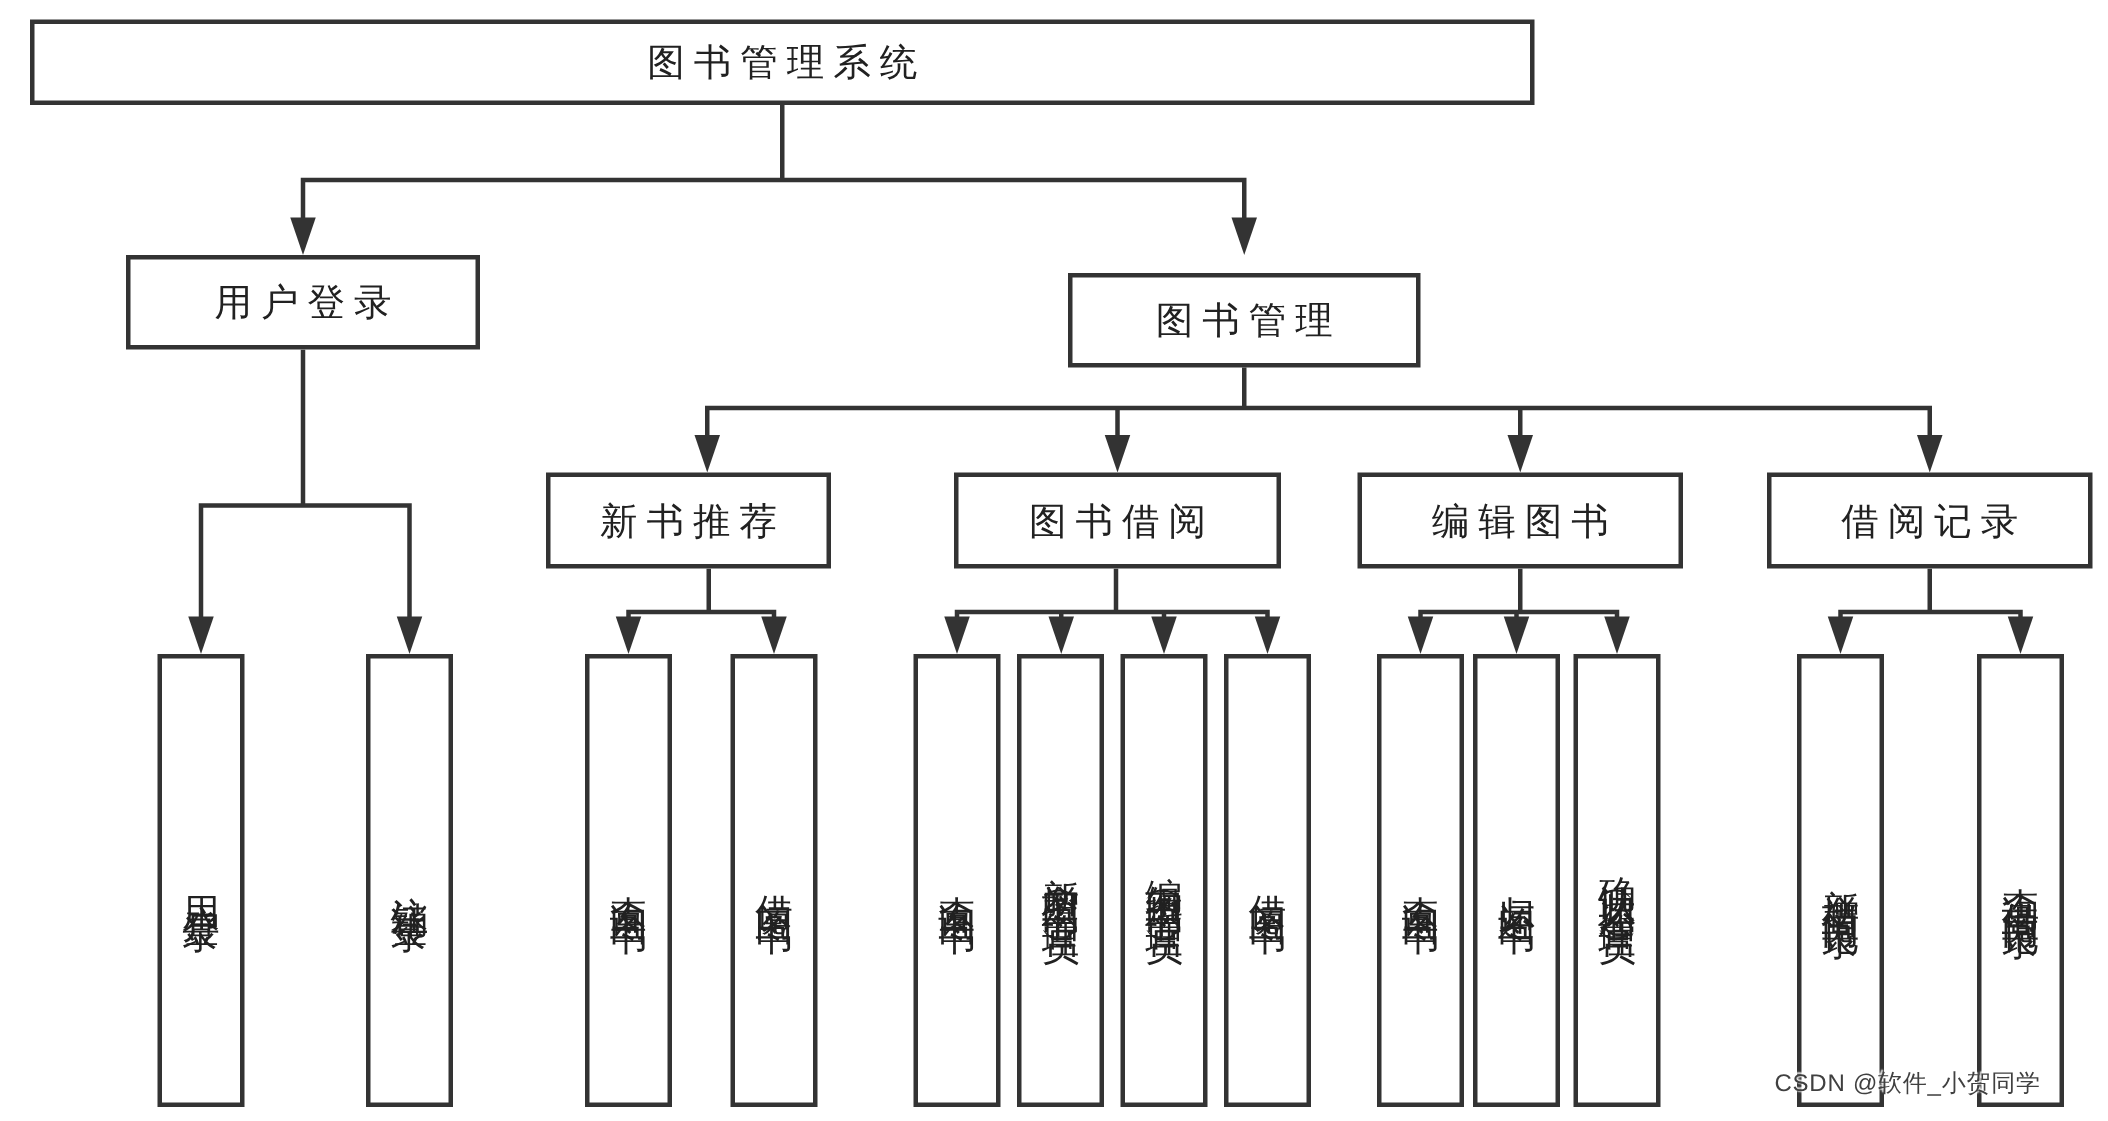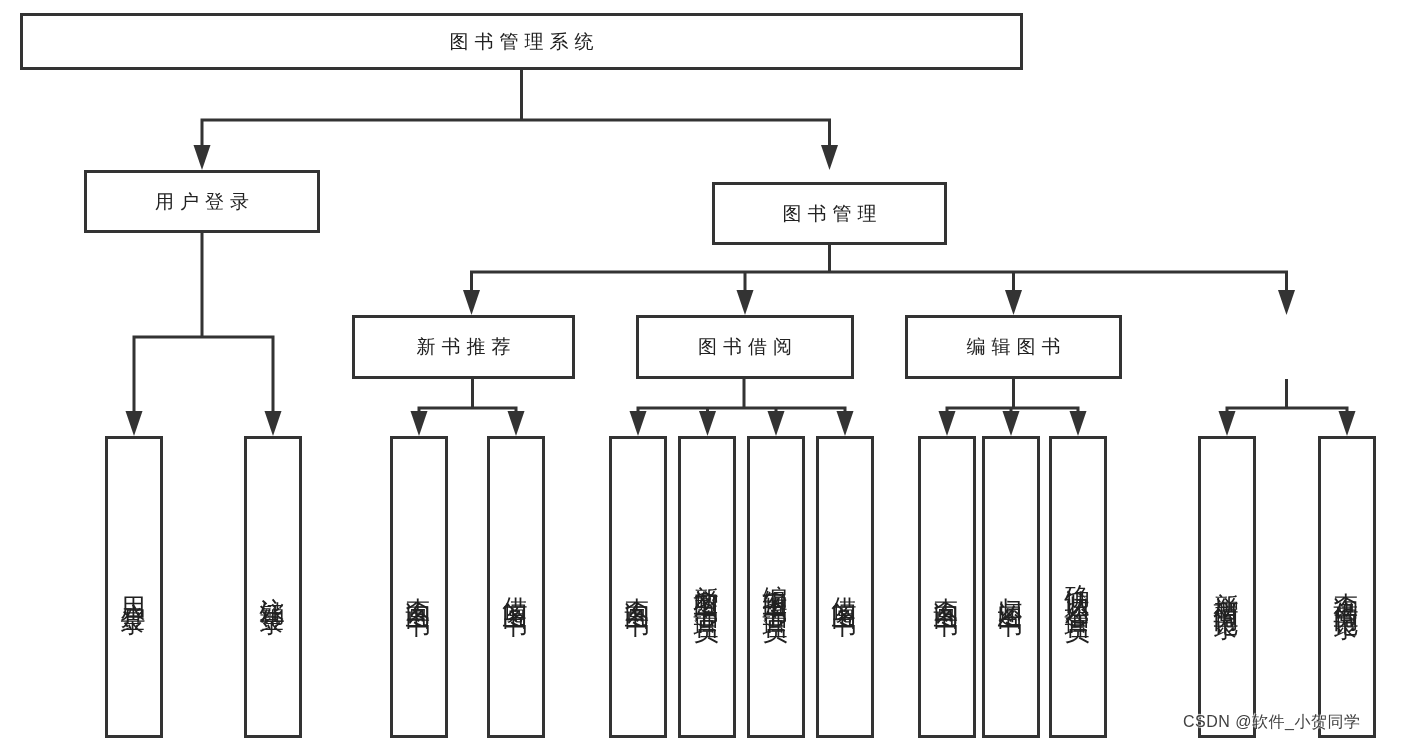--- a/index.html
+++ b/index.html
@@ -3,30 +3,30 @@
 <meta charset="utf-8">
 <style>
   html,body{margin:0;padding:0;background:#ffffff;}
   body{width:1405px;height:747px;position:relative;overflow:hidden;
        font-family:"Liberation Sans","DejaVu Sans",sans-serif;color:#212121;}
   #canvas{position:absolute;left:0;top:0;width:1405px;height:747px;}
   svg.wires{position:absolute;left:0;top:0;z-index:0;}
   .node{position:absolute;background:#ffffff;border:3px solid #333333;
         box-sizing:border-box;display:flex;align-items:center;justify-content:center;
         z-index:1;color:#212121;}
-  .hnode{font-size:19px;letter-spacing:6px;text-indent:6px;white-space:nowrap;font-family:Liberation Mono, monospace;}
+  .hnode{font-size:25px;letter-spacing:6px;text-indent:6px;white-space:nowrap;font-family:Liberation Mono, monospace;}
   .vnode{writing-mode:vertical-rl;font-size:25px;letter-spacing:5px;}
   .watermark{position:absolute;left:1183px;top:712px;width:222px;z-index:3;
              font-size:16px;letter-spacing:0.5px;color:#404040;white-space:nowrap;
              text-shadow:1px 1px 1px rgba(255,255,255,.95),-1px -1px 1px rgba(255,255,255,.95);}
   
   #root   {left:20px;  top:13px;  width:1003px;height:57px;}
   #l2-0   {left:84px;  top:170px; width:236px; height:63px;}
   #l2-1   {left:712px; top:182px; width:235px; height:63px;}
-  #g0     {left:352px; top:315px; width:223px; height:64px;}
+  #g0     {left:364px; top:315px; width:190px; height:64px;}
   #g1     {left:636px; top:315px; width:218px; height:64px;}
   #g2     {left:905px; top:315px; width:217px; height:64px;}
   #g3     {left:1178px;top:315px; width:217px; height:64px;}
   .leaf   {top:436px;  width:58px; height:302px;}
   #lf-0 {left:105px;} #lf-1 {left:244px;}
   #lf-2 {left:390px;} #lf-3 {left:487px;}
   #lf-4 {left:609px;} #lf-5 {left:678px;} #lf-6 {left:747px;} #lf-7 {left:816px;}
   #lf-8 {left:918px;} #lf-9 {left:982px;} #lf-10{left:1049px;}
   #lf-11{left:1198px;}#lf-12{left:1318px;}
 </style>
@@ -89,20 +89,21 @@
   </svg>
 
   <div id="root" class="node hnode">图书管理系统</div>
 
   <div id="l2-0" class="node hnode">用户登录</div>
   <div id="l2-1" class="node hnode">图书管理</div>
 
   <div id="g0" class="node hnode">新书推荐</div>
   <div id="g1" class="node hnode">图书借阅</div>
   <div id="g2" class="node hnode">编辑图书</div>
+  <div id="g3" class="node hnode">借阅记录</div>
 
   <div id="lf-0" class="node vnode leaf">用户登录</div>
   <div id="lf-1" class="node vnode leaf">注销登录</div>
 
   <div id="lf-2" class="node vnode leaf">查询图书</div>
   <div id="lf-3" class="node vnode leaf">借阅图书</div>
 
   <div id="lf-4" class="node vnode leaf">查询图书</div>
   <div id="lf-5" class="node vnode leaf">新增图书（管理员）</div>
   <div id="lf-6" class="node vnode leaf">编辑图书（管理员）</div>

